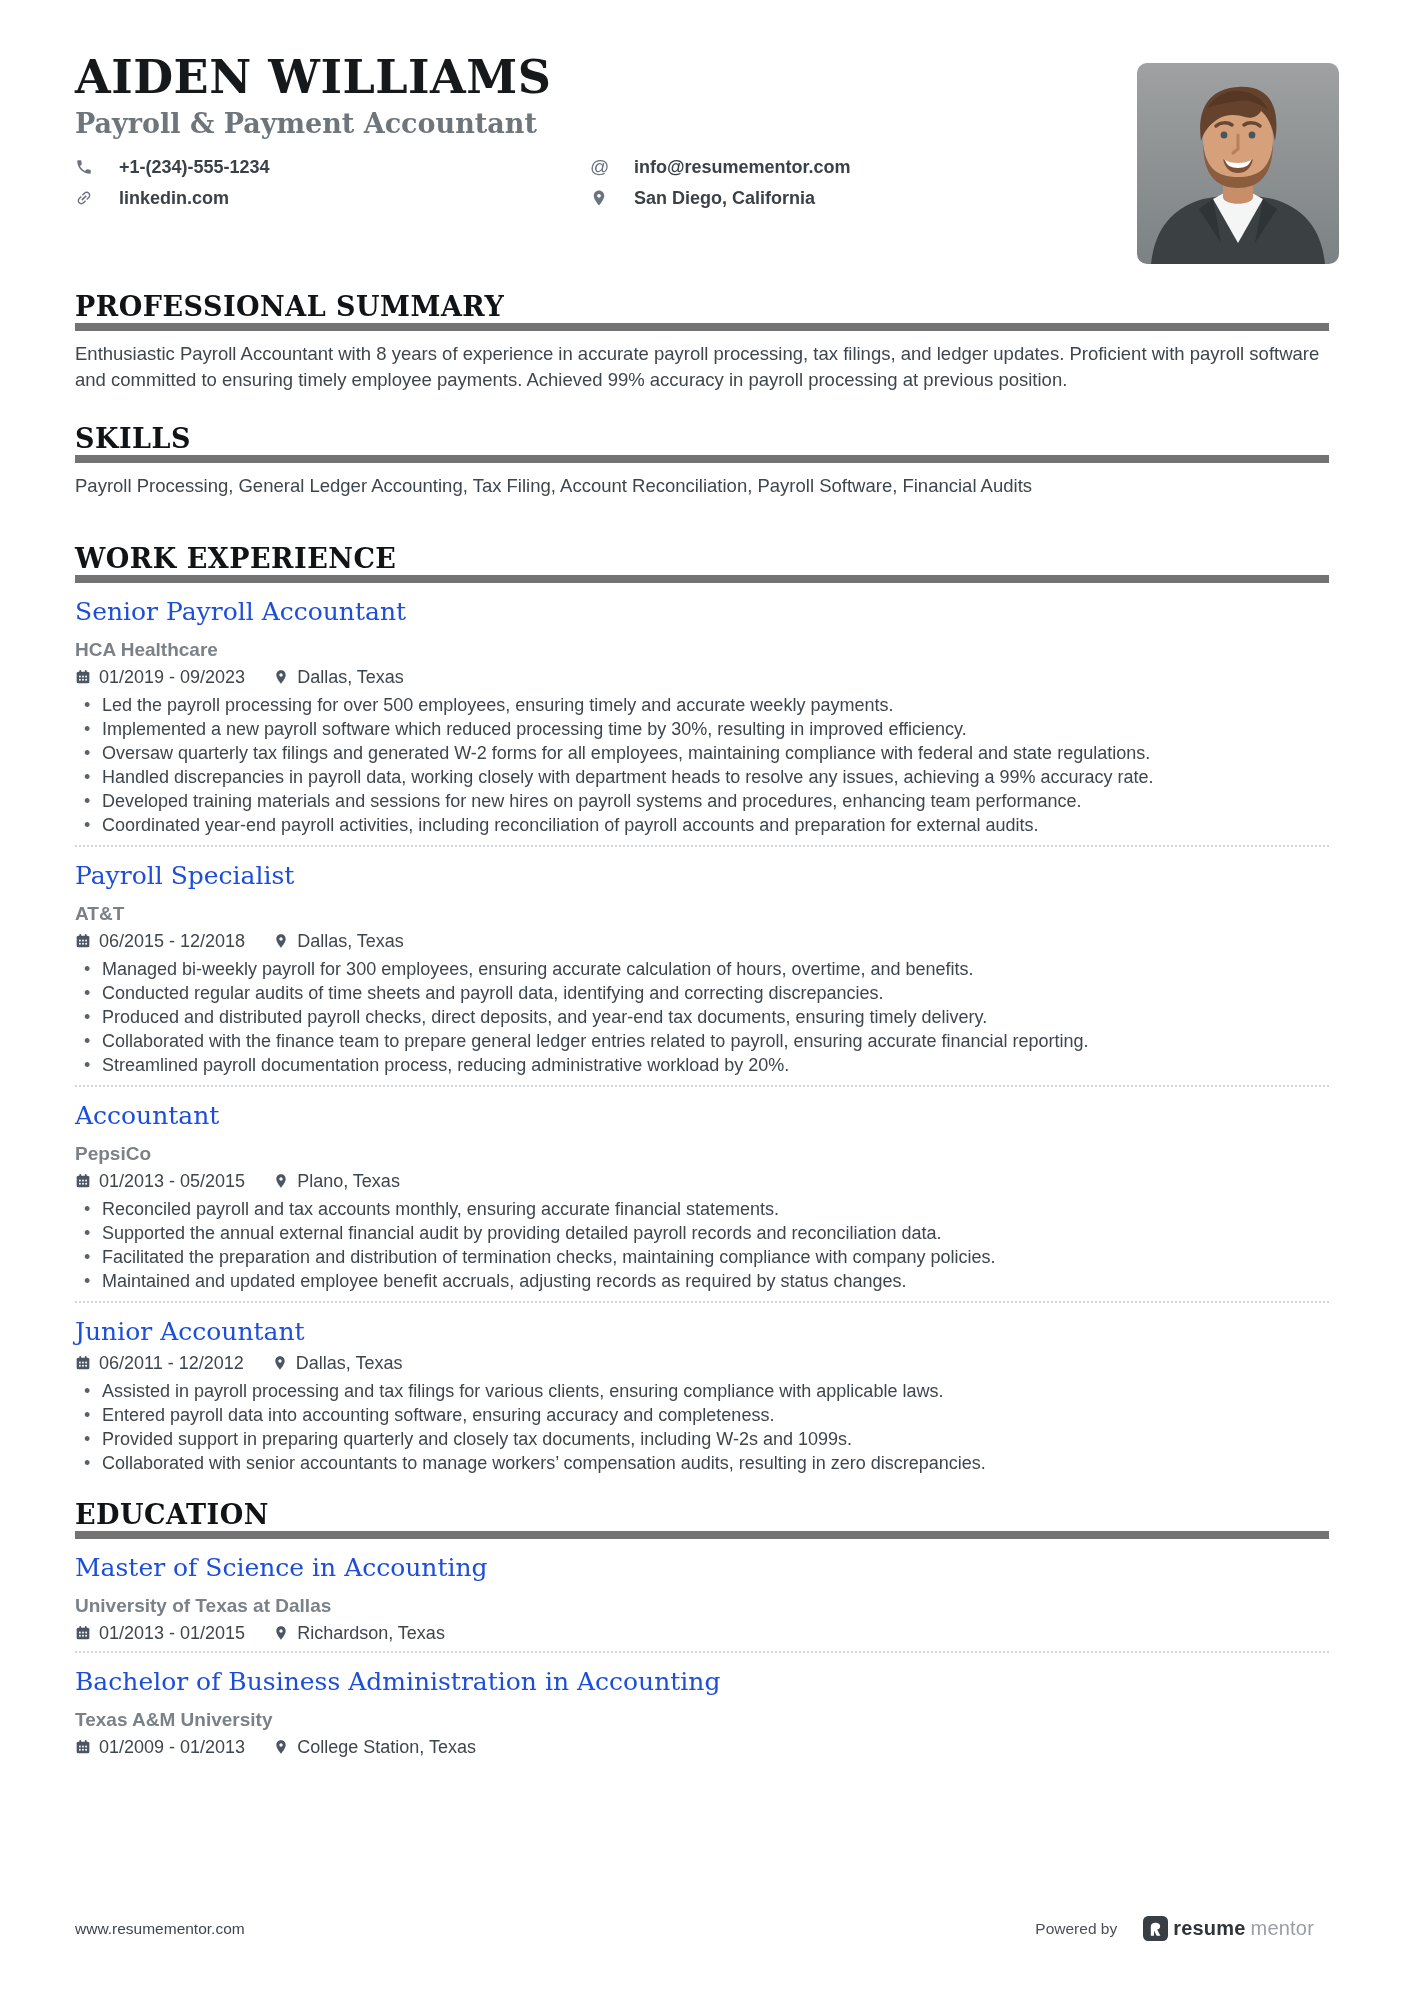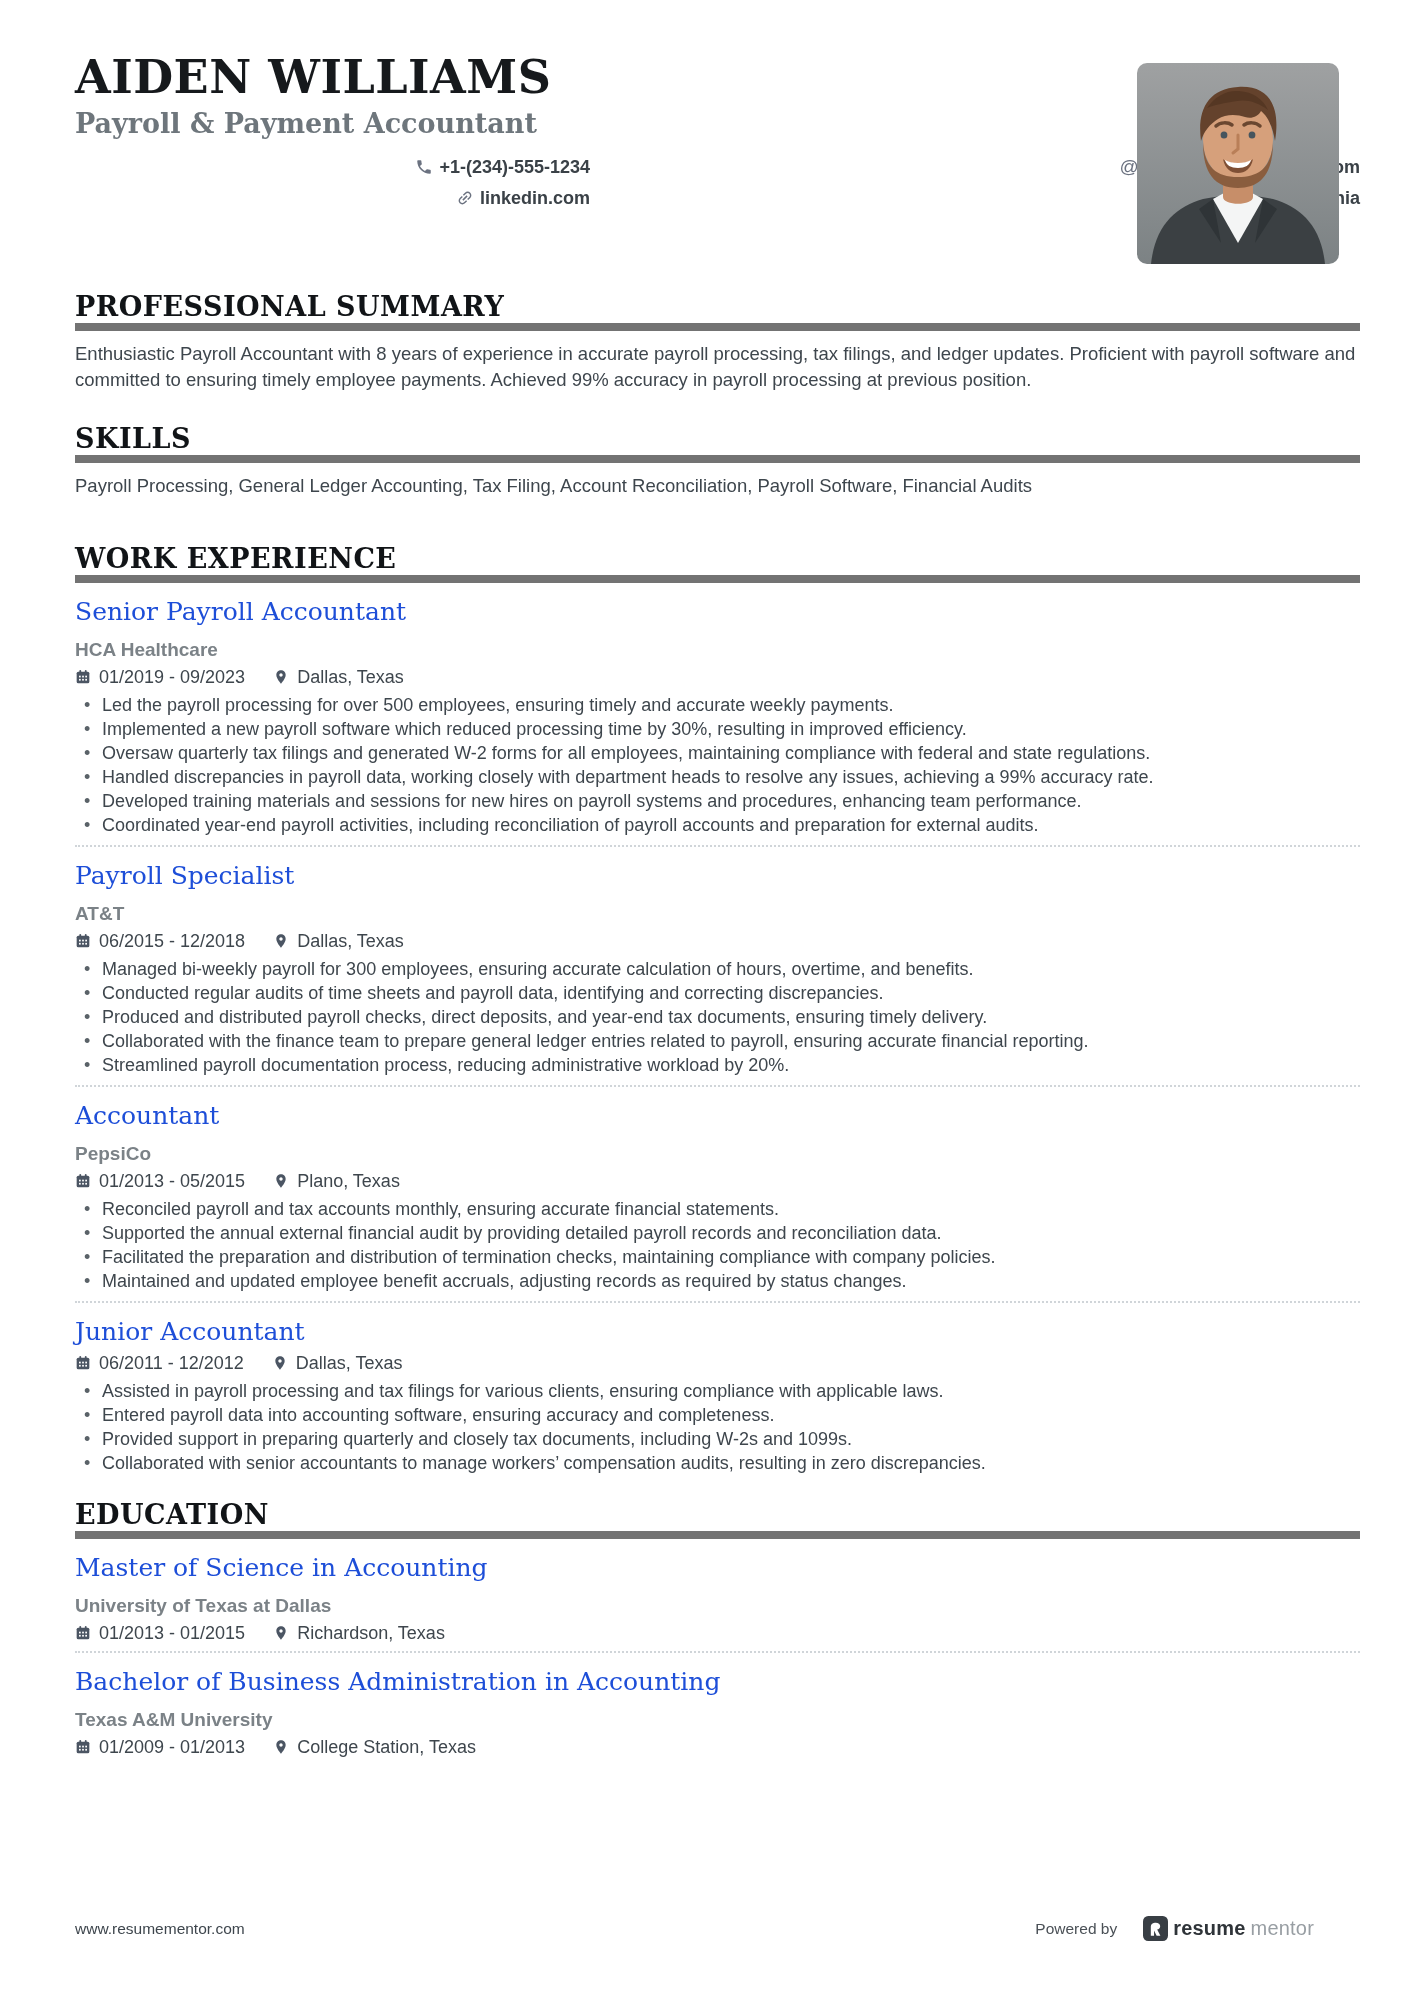--- a/index.html
+++ b/index.html
@@ -1,24 +1,24 @@
 <!DOCTYPE html>
 <html><head>
 <meta charset="utf-8">
 <style>
   * { margin:0; padding:0; box-sizing:border-box; }
   html,body { background:#fff; }
   body { width:1410px; height:1995px; font-family:"Liberation Sans",sans-serif; color:#3e464d; }
-  .page { position:relative; width:1410px; height:1959px; padding:52px 50px 0 75px; overflow:hidden; background:#fff; }
+  .page { position:relative; width:1410px; height:1959px; padding:52px 81px 0 75px; overflow:hidden; background:#fff; }
 
   
   .name { font-family:"DejaVu Serif",serif; font-weight:700; font-size:46px; line-height:50px; color:#16191c; letter-spacing:.5px; }
   .subtitle { font-family:"DejaVu Serif",serif; font-weight:700; font-size:27px; line-height:32px; color:#6e767c; margin-top:6px; }
   .contact { display:grid; grid-template-columns:515px auto; gap:9px 0; margin-top:16px; }
-  .citem { display:flex; align-items:center; gap:6px; font-size:18px; font-weight:700; color:#3a4147; line-height:22px;justify-content:flex-end; }
+  .citem { display:flex; align-items:center; gap:26px; font-size:18px; font-weight:700; color:#3a4147; line-height:22px; }
   .citem .ic { width:18px; height:18px; flex:0 0 18px; fill:#6b7280; }
   .citem .ic.link-ic { transform:rotate(-45deg); }
   .at-glyph { font-size:19px; font-weight:400; color:#6b7280; width:18px; text-align:center; }
   .photo { position:absolute; top:63px; right:71px; width:202px; height:201px; border-radius:10px; overflow:hidden; }
   .photo svg { display:block; }
 
   
   .sec-summary { margin-top:84px; }
   .sec-skills { margin-top:32px; }
   .sec-experience { margin-top:46px; }

